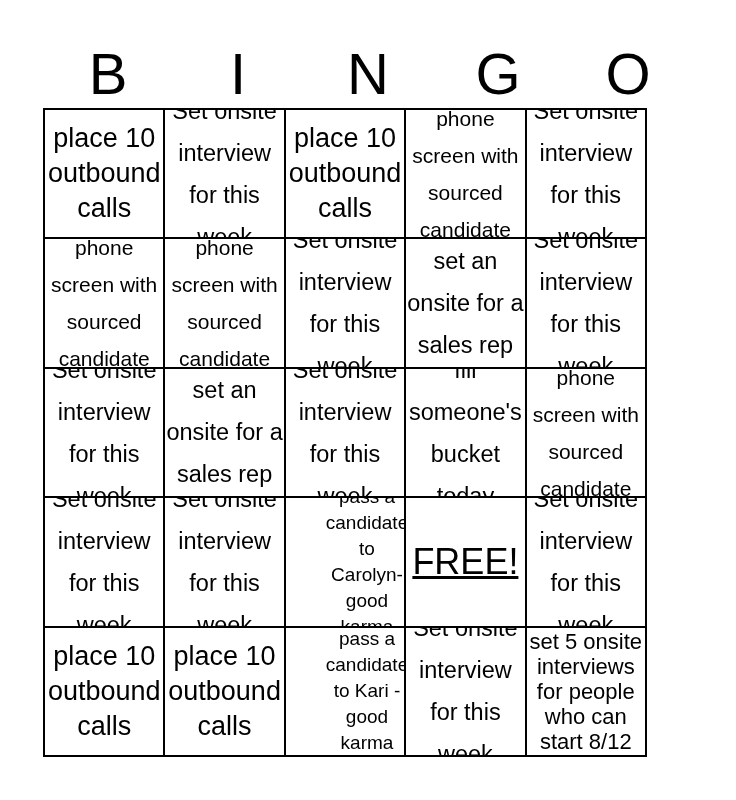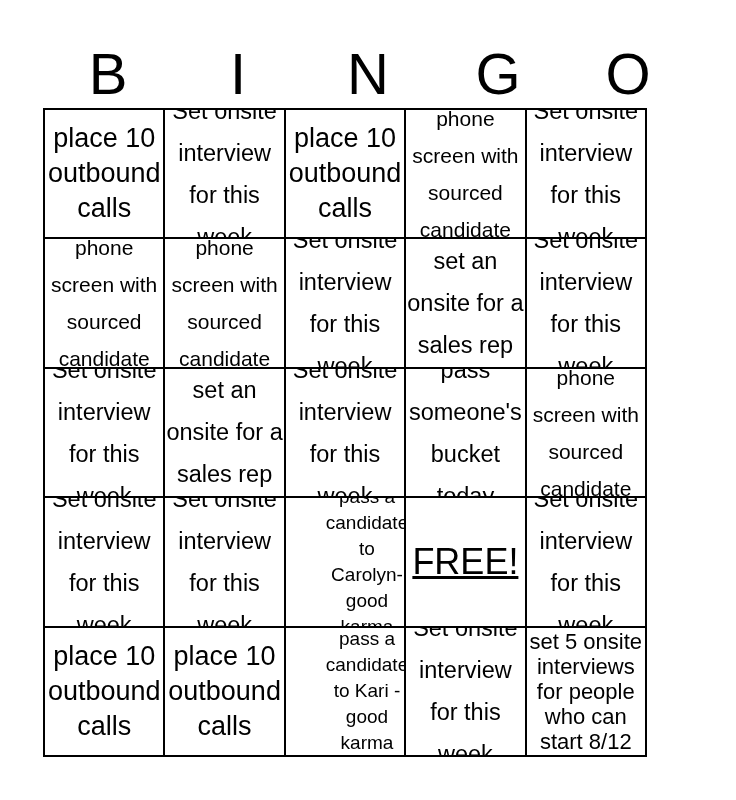--- a/index.html
+++ b/index.html
@@ -68,21 +68,21 @@
     <div class="cell">
       <span class="s-med">Set onsite interview for this week</span>
     </div>
     <div class="cell">
       <span class="s-med">set an onsite for a sales rep</span>
     </div>
     <div class="cell">
       <span class="s-med">Set onsite interview for this week</span>
     </div>
     <div class="cell">
-      <span class="s-med">pass someone's bucket today</span>
+      <span class="s-med">fill someone's bucket today</span>
     </div>
     <div class="cell">
       <span class="s-sm">phone screen with sourced candidate</span>
     </div>
     <div class="cell">
       <span class="s-med">Set onsite interview for this week</span>
     </div>
     <div class="cell">
       <span class="s-med">Set onsite interview for this week</span>
     </div>

